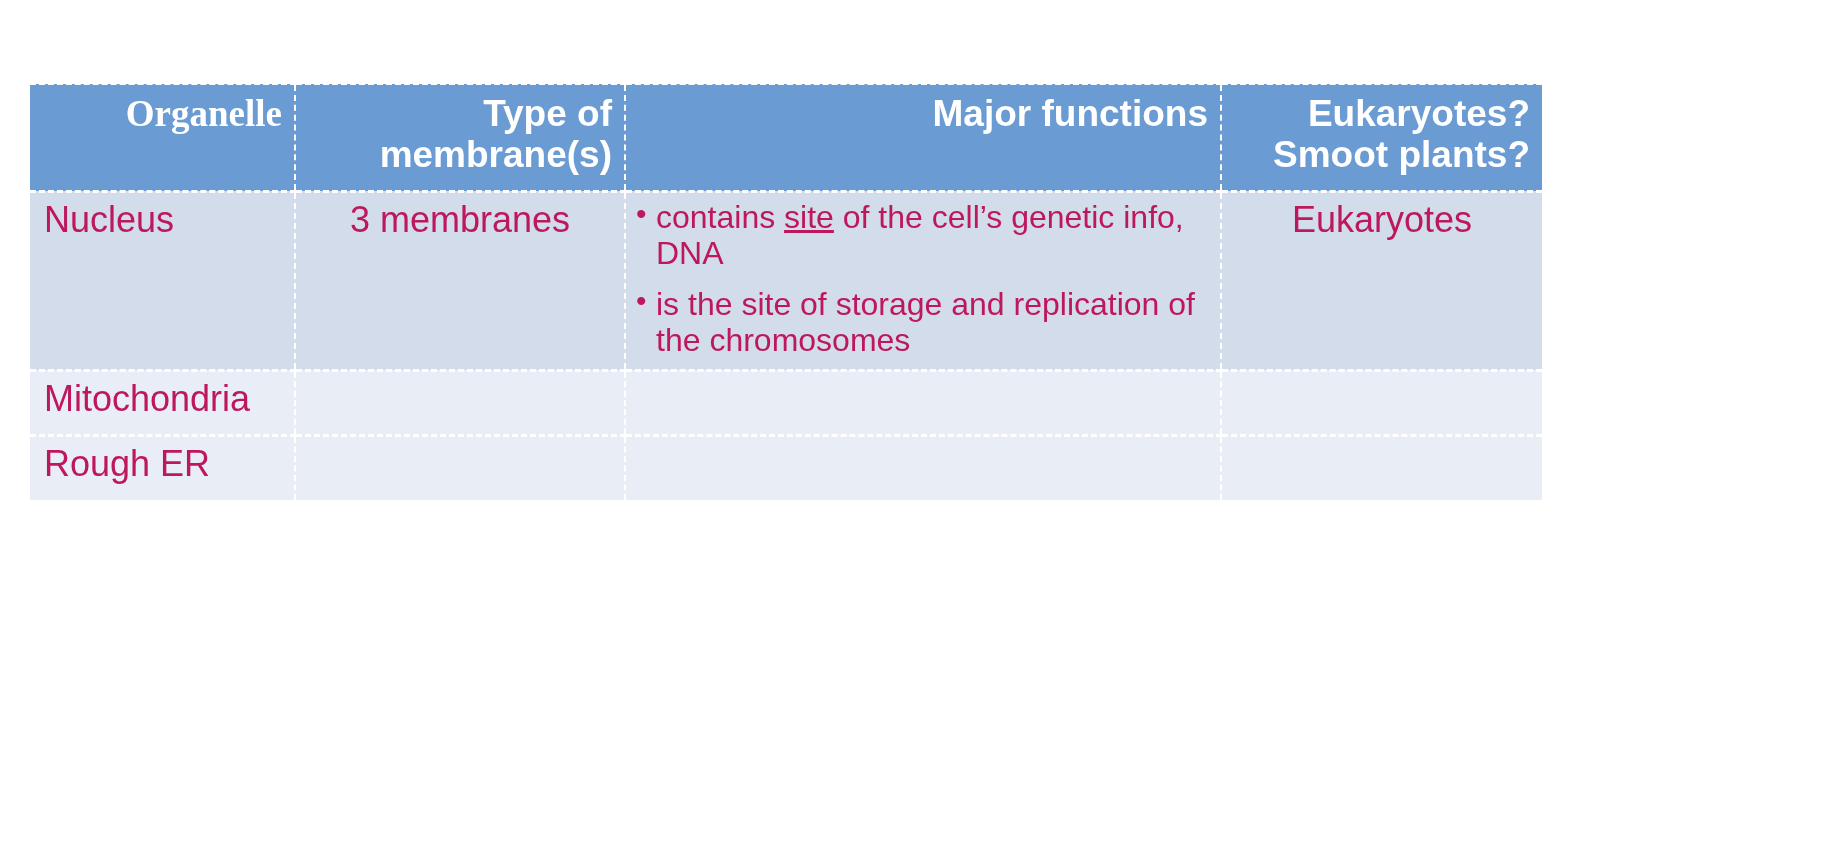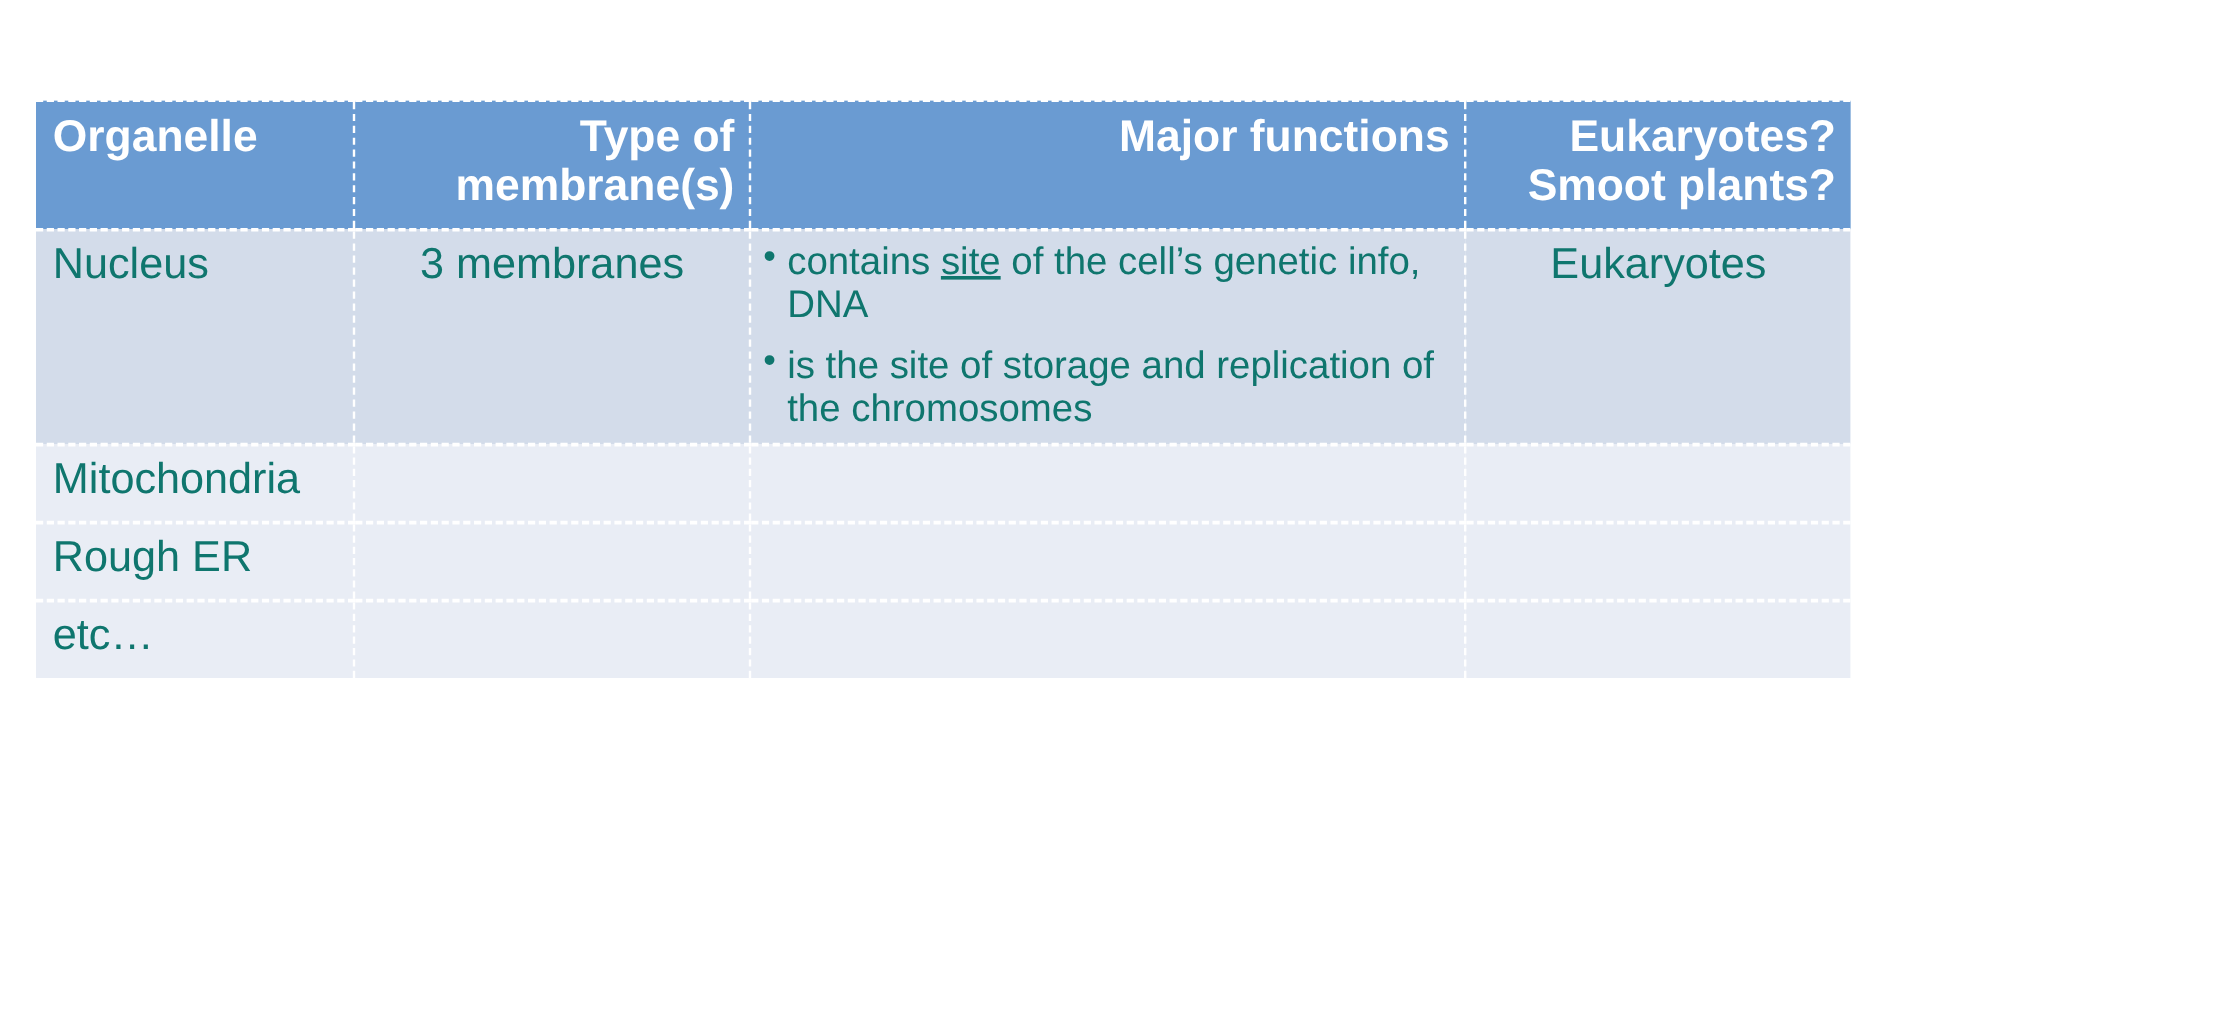--- a/index.html
+++ b/index.html
@@ -48,34 +48,35 @@
     line-height: 1.12;
     padding: 8px 12px 14px 12px;
     height: 100px;
     vertical-align: top;
     border-right: 2px dashed #ffffff;
     border-top: 3px dashed #ffffff;
     border-bottom: 3px dashed #ffffff;
     box-sizing: border-box;
   }
   thead th.th-organelle {
-    text-align: left;
+    text-align: right;
     padding-left: 14px;
+    font-family: Liberation Serif, serif;
   }
   thead th.th-membrane,
   thead th.th-functions,
   thead th.th-euk {
     text-align: right;
   }
   thead th:last-child { border-right: none; }
 
   
   tbody td {
     font-size: 36px;
-    color: #0f766e;
+    color: #be185d;
     vertical-align: top;
     padding: 6px 12px 10px 12px;
     border-right: 2px dashed #ffffff;
     border-bottom: 3px dashed #ffffff;
     box-sizing: border-box;
     line-height: 1.18;
   }
   tbody td:last-child { border-right: none; }
   tbody tr:last-child td { border-bottom: none; }
 
@@ -157,22 +158,16 @@
           <td class="cell-membrane"></td>
           <td class="cell-functions"></td>
           <td class="cell-euk"></td>
         </tr>
         <tr class="band-light row-short">
           <td class="cell-organelle">Rough ER</td>
           <td class="cell-membrane"></td>
           <td class="cell-functions"></td>
           <td class="cell-euk"></td>
         </tr>
-        <tr class="band-light row-short">
-          <td class="cell-organelle">etc…</td>
-          <td class="cell-membrane"></td>
-          <td class="cell-functions"></td>
-          <td class="cell-euk"></td>
-        </tr>
       </tbody>
   </table>
 
 </div>
 
 </body></html>

